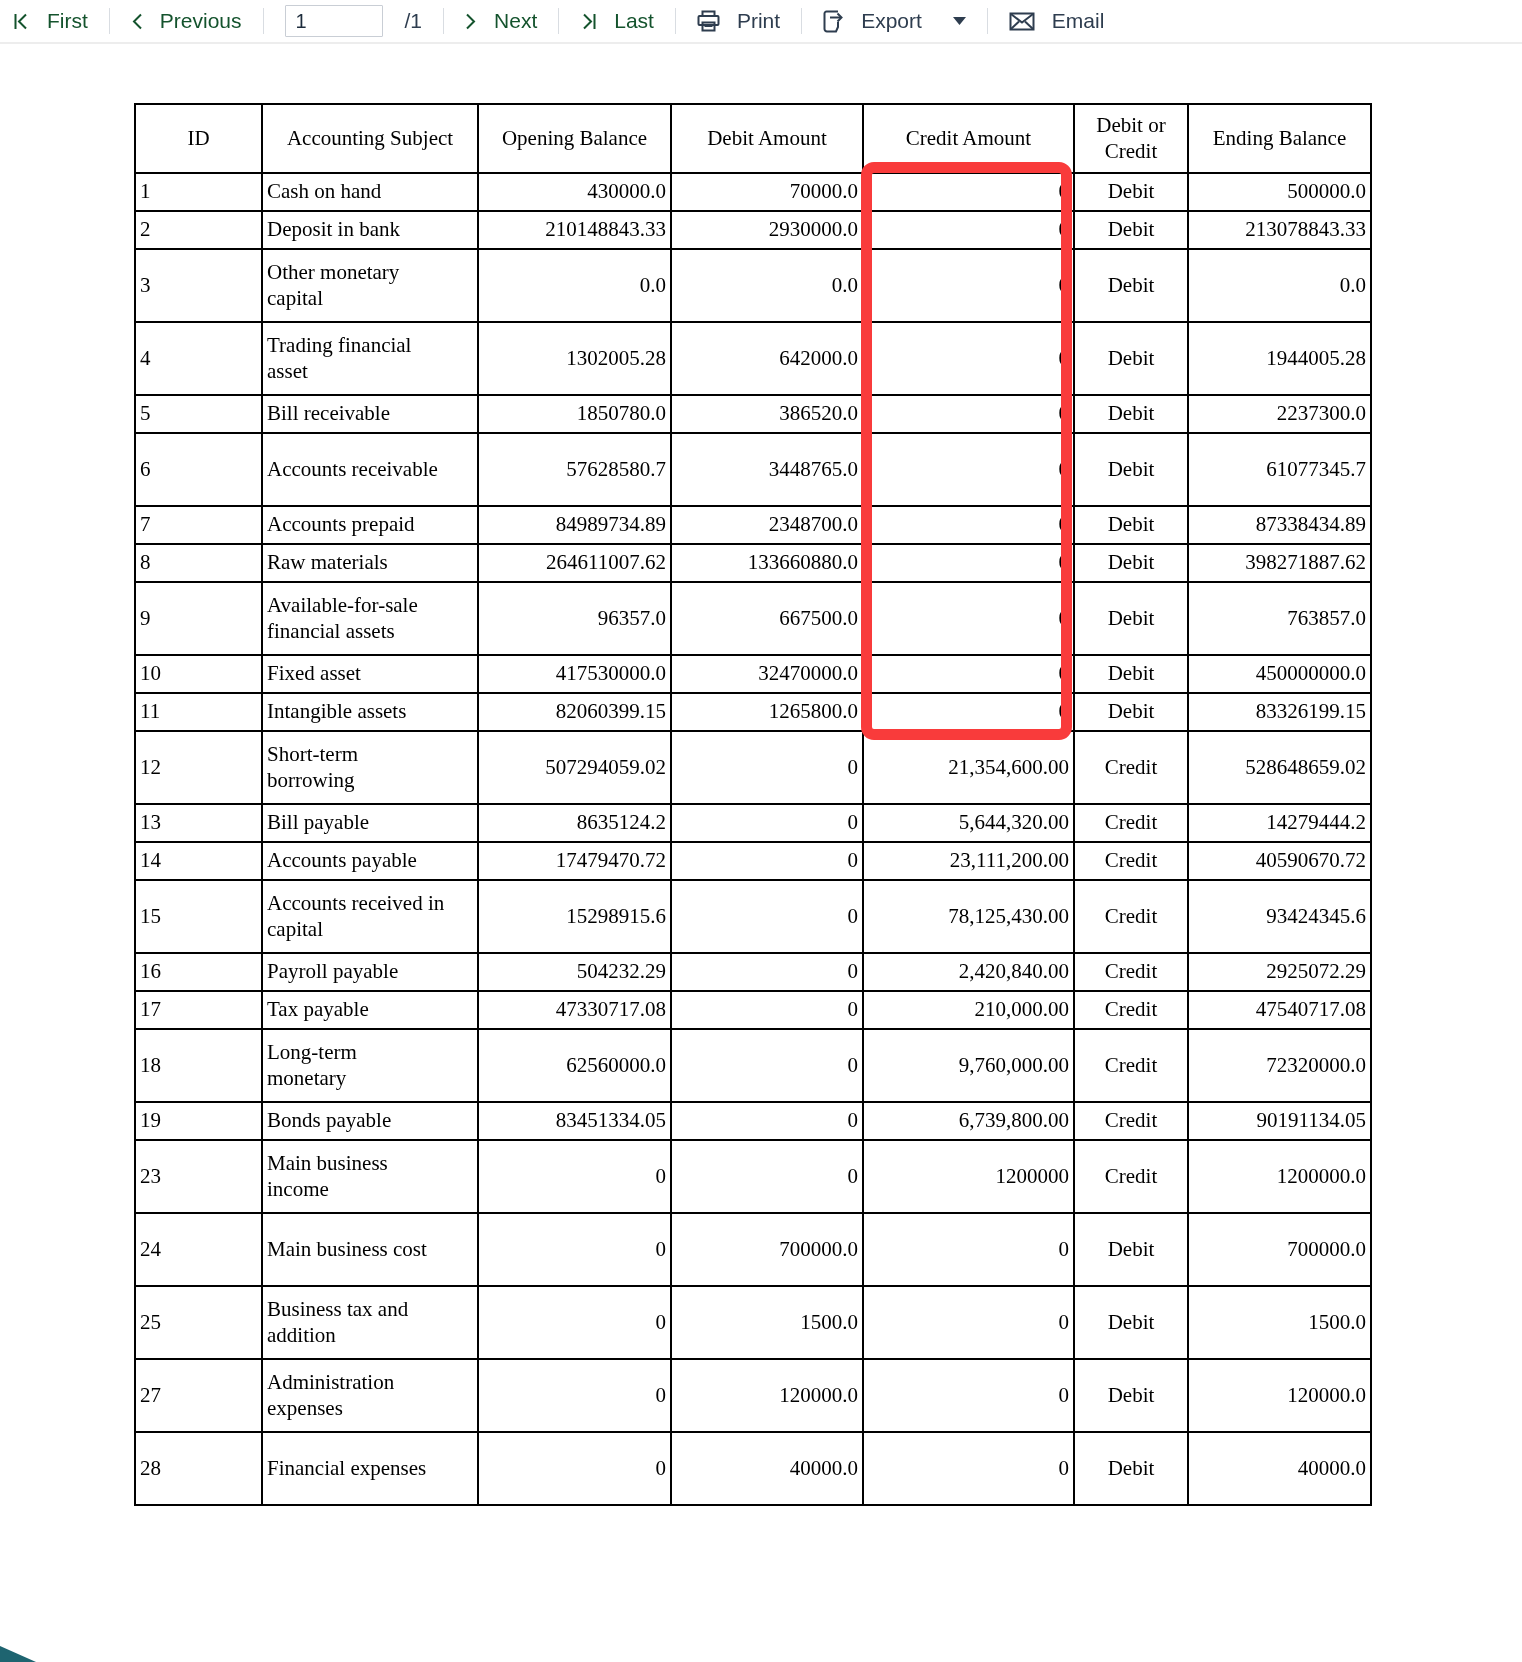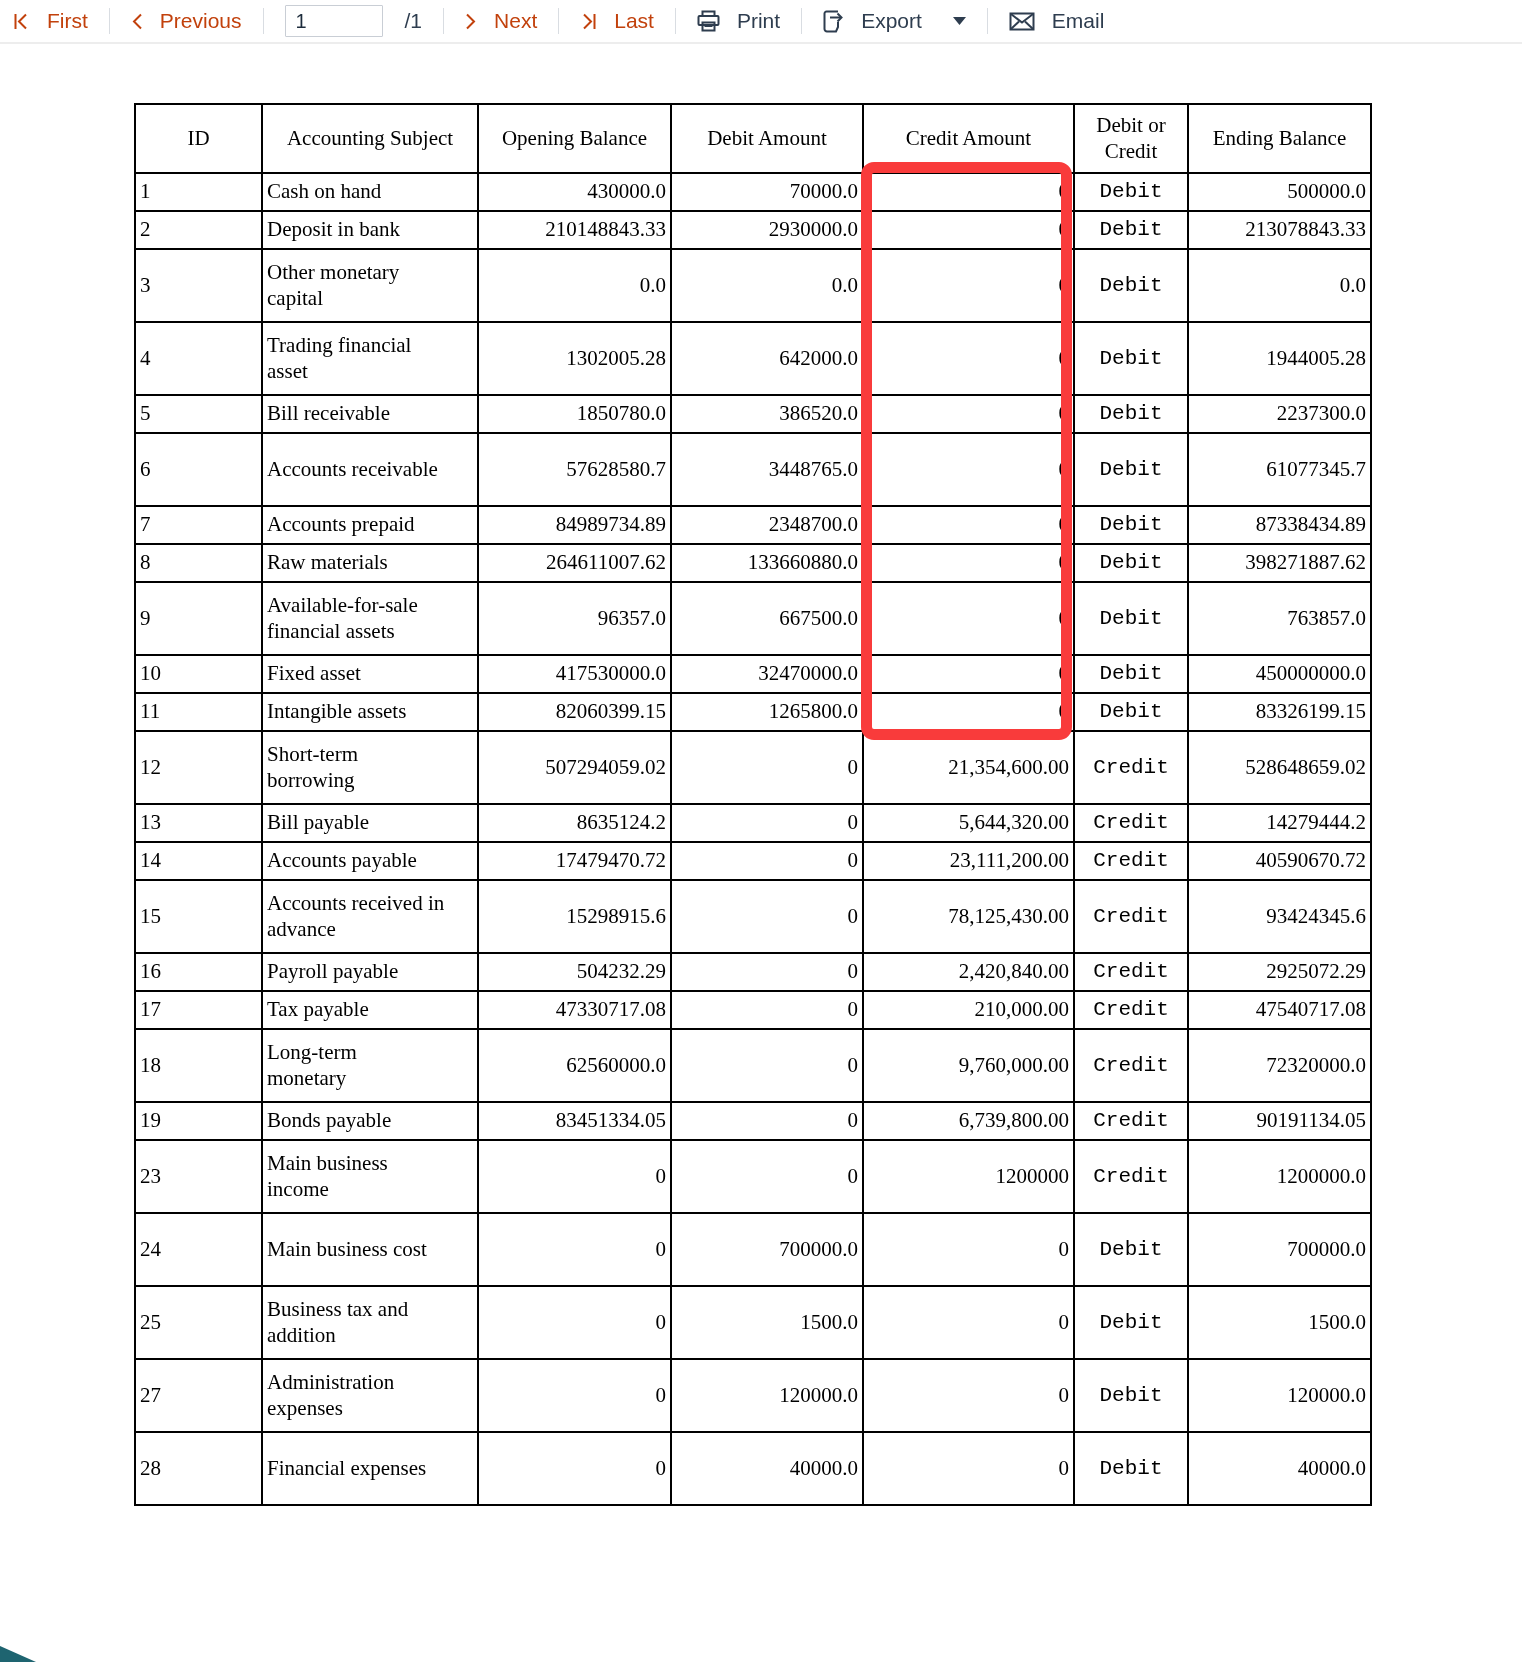--- a/index.html
+++ b/index.html
@@ -9,21 +9,21 @@
   }
 
   
   .toolbar{
     position:absolute;left:0;top:0;width:1522px;height:44px;
     display:flex;align-items:center;padding-left:13px;box-sizing:border-box;
     border-bottom:2px solid #ededed;background:#ffffff;
     font-size:21px;color:#2e3d4f;
   }
   .tb-item{display:flex;align-items:center;gap:17px;white-space:nowrap;cursor:pointer;}
-  .tb-item.disabled{color:#c2410c;cursor:default;}
+  .tb-item.disabled{color:#14532d;cursor:default;}
   .tb-item svg{display:block;}
   .tb-sep{width:1px;height:26px;background:#d9dde2;margin:0 21px;flex:0 0 auto;}
   .page-input{
     width:86px;height:30px;border:1px solid #c9ced5;border-radius:1px;
     font-family:"Liberation Sans",sans-serif;font-size:20px;color:#1d2c3c;
     padding:0 0 0 10px;margin-right:22px;outline:none;
   }
   .page-total{color:#2e3d4f;}
   .caret{margin-left:14px;}
 
@@ -37,21 +37,21 @@
   table.report th, table.report td{
     border:2px solid #000;vertical-align:middle;
     padding:1px 4px;overflow:hidden;line-height:1.22;
   }
   table.report th{
     font-weight:normal;text-align:center;height:65px;white-space:pre-line;
   }
   td.c-id{text-align:left;padding-left:7px;}
   td.c-subject{text-align:left;white-space:pre-line;}
   td.c-num{text-align:right;padding-right:3px;white-space:nowrap;}
-  td.c-dir{text-align:center;font-family:Liberation Mono, monospace;}
+  td.c-dir{text-align:center;}
   tr.r-short td{height:34px;}
   tr.r-tall td{height:69px;}
 
   
   .highlight-rect{
     position:absolute;left:861px;top:162px;width:211px;height:578px;
     box-sizing:border-box;border:11px solid #f93b3b;border-radius:13px;
     pointer-events:none;z-index:5;
   }
 
@@ -313,21 +313,21 @@
         <td class="c-subject">Accounts payable</td>
         <td class="c-num">17479470.72</td>
         <td class="c-num">0</td>
         <td class="c-num">23,111,200.00</td>
         <td class="c-dir">Credit</td>
         <td class="c-num">40590670.72</td>
       </tr>
       <tr class="r-tall">
         <td class="c-id">15</td>
         <td class="c-subject">Accounts received in
-advance</td>
+capital</td>
         <td class="c-num">15298915.6</td>
         <td class="c-num">0</td>
         <td class="c-num">78,125,430.00</td>
         <td class="c-dir">Credit</td>
         <td class="c-num">93424345.6</td>
       </tr>
       <tr class="r-short">
         <td class="c-id">16</td>
         <td class="c-subject">Payroll payable</td>
         <td class="c-num">504232.29</td>

